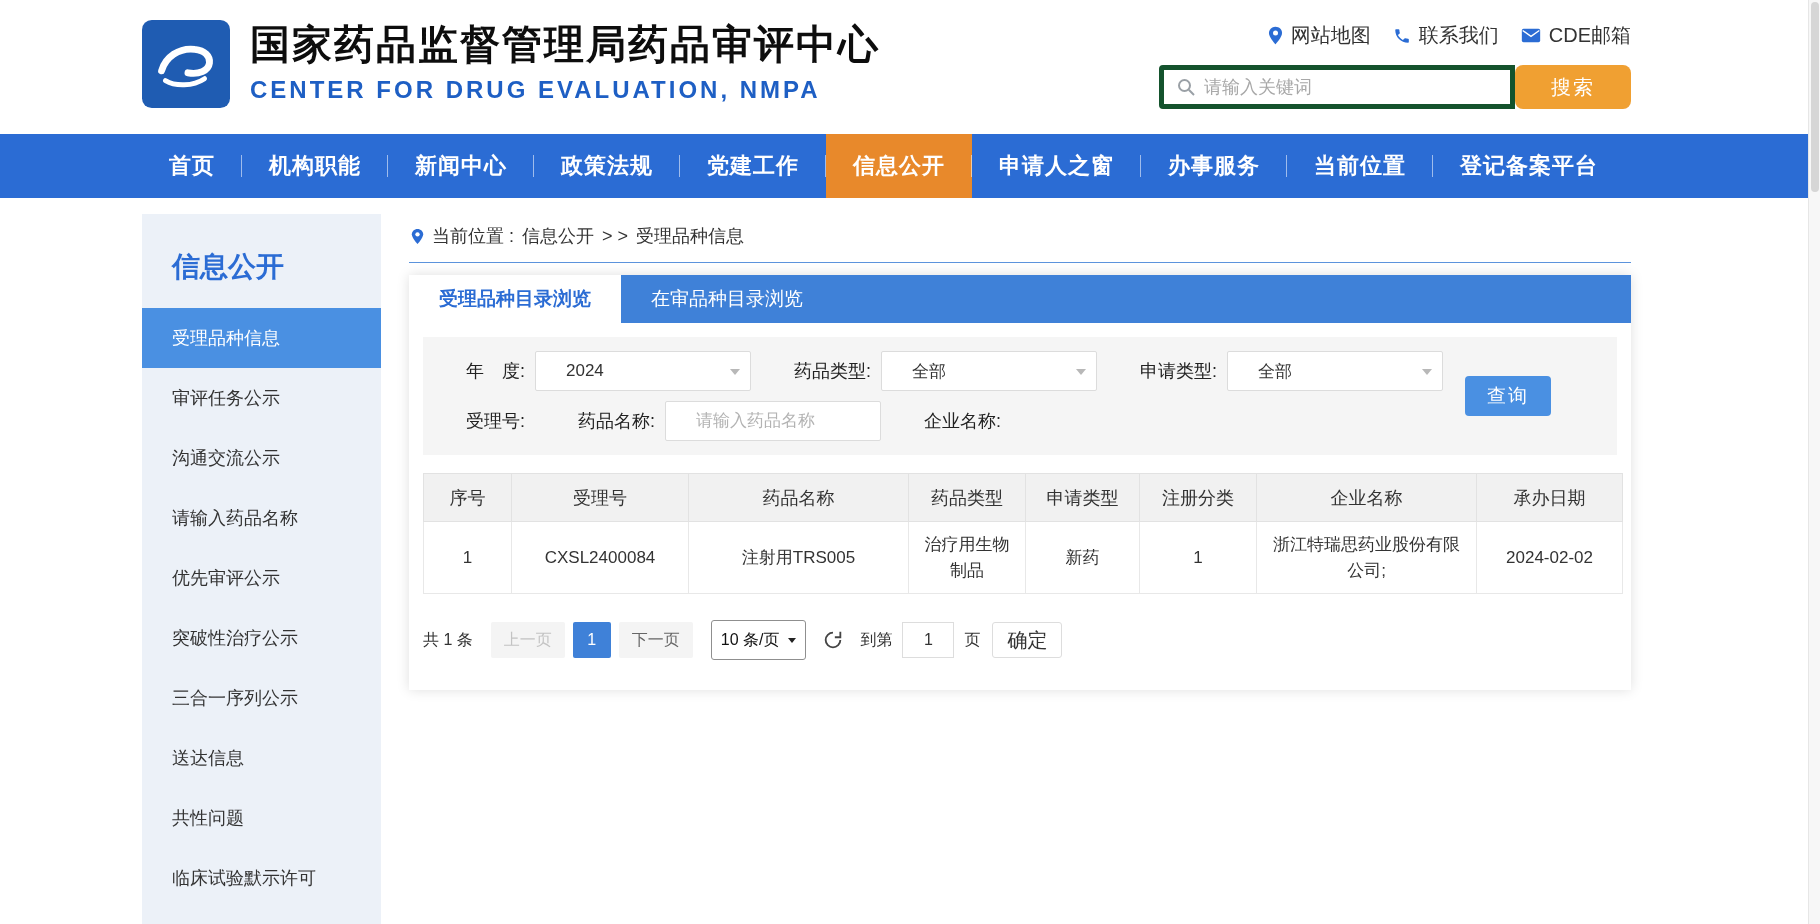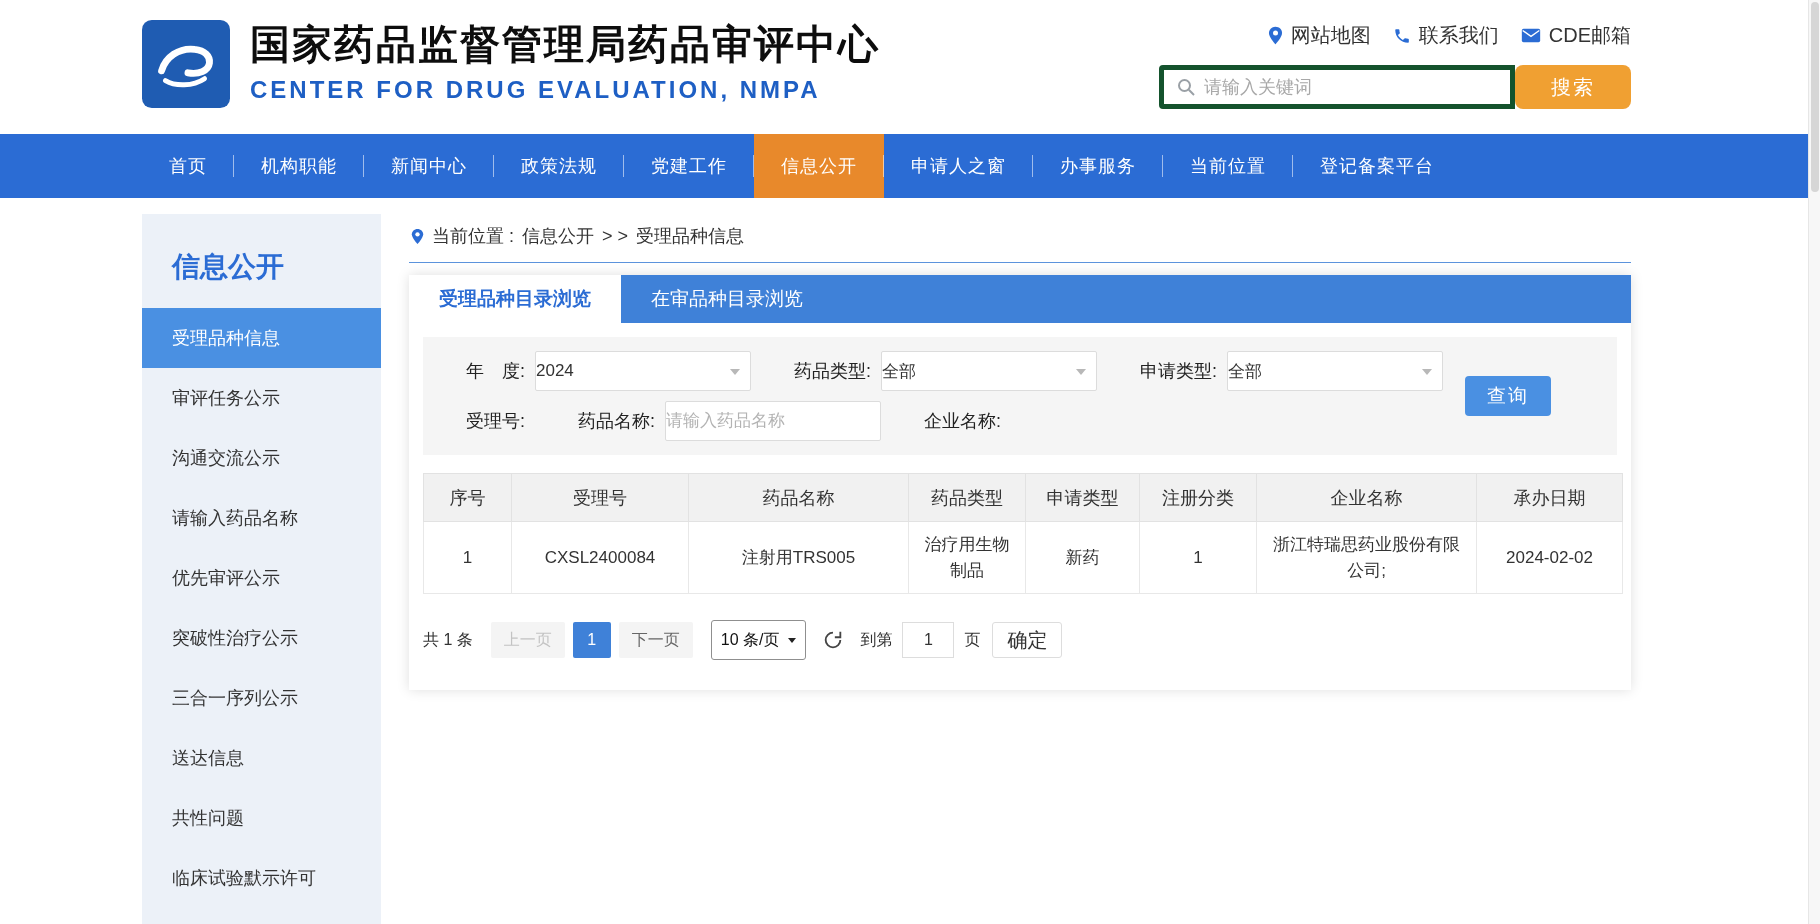--- a/index.html
+++ b/index.html
@@ -22,22 +22,22 @@
   .search-box { width:356px; height:44px; border:5px solid #14532d; border-radius:4px 0 0 4px;
     display:flex; align-items:center; padding:0 12px; background:#fff; }
   .search-input { border:none; outline:none; flex:1; font-size:18px; margin-left:8px; color:#333; min-width:0; background:transparent; }
   .search-input::placeholder { color:#a8a8a8; }
   .search-btn { width:116px; height:44px; background:#f0a032; color:#fff; font-size:20px;
     border:none; border-radius:8px; cursor:pointer; letter-spacing:2px; }
 
   
   .main-nav { height:64px; background:#2b6cd4; }
   .nav-list { margin-left:142px; display:flex; height:64px; list-style:none; }
-  .nav-item { position:relative; padding:0 27px; line-height:64px; color:#fff; font-size:18px;
-    font-weight:normal; cursor:pointer; letter-spacing:1px; white-space:nowrap; }
+  .nav-item { position:relative; padding:0 27px; line-height:64px; color:#fff; font-size:22px;
+    font-weight:bold; cursor:pointer; letter-spacing:1px; white-space:nowrap; }
   .nav-item::after { content:""; position:absolute; right:0; top:21px; height:22px; width:1px;
     background:rgba(255,255,255,.55); }
   .nav-item:last-child::after { display:none; }
   .nav-item.active { background:#e8892b; }
 
   
   .content { display:flex; margin-left:142px; width:1489px; margin-top:16px; }
 
   .sidebar { width:239px; background:#ecf1f8; flex-shrink:0; }
   .sidebar-title { font-size:28px; font-weight:bold; color:#2b6cd4; padding:34px 0 22px 30px; }
@@ -55,21 +55,21 @@
   .tab.active { background:#fff; color:#2b6cd4; font-weight:bold; }
 
   .filter-panel { margin:14px; background:#f5f5f5; padding:14px 16px; position:relative; }
   .filter-row { display:flex; align-items:center; }
   .filter-row + .filter-row { margin-top:10px; }
   .f-label { font-size:18px; color:#222; text-align:right; margin-right:10px; white-space:nowrap; }
   .f-label.c1 { width:86px; }
   .f-label.c2 { width:120px; }
   .f-label.c3 { width:120px; }
   .ctl { width:216px; height:40px; background:#fff; border:1px solid #dcdcdc; border-radius:2px;
-    position:relative; display:flex; align-items:center; padding:0 0; font-size:17px; color:#333; cursor:pointer; }
+    position:relative; display:flex; align-items:center; padding:0 30px; font-size:17px; color:#333; cursor:pointer; }
   .ctl .chev { position:absolute; right:10px; top:17px; width:0; height:0;
     border-left:5px solid transparent; border-right:5px solid transparent; border-top:6px solid #b8b8b8; }
   input.ctl { cursor:text; outline:none; }
   input.ctl::placeholder { color:#b3b3b3; }
   .query-btn { position:absolute; right:66px; top:50%; transform:translateY(-50%);
     width:86px; height:40px; background:#4a90e2; color:#fff; border:none; border-radius:4px;
     font-size:19px; cursor:pointer; letter-spacing:2px; }
 
   .data-table { width:calc(100% - 28px); margin:18px 14px 0; border-collapse:collapse; table-layout:fixed; }
   .data-table th { background:#f1f1f1; font-weight:400; font-size:18px; color:#333;

